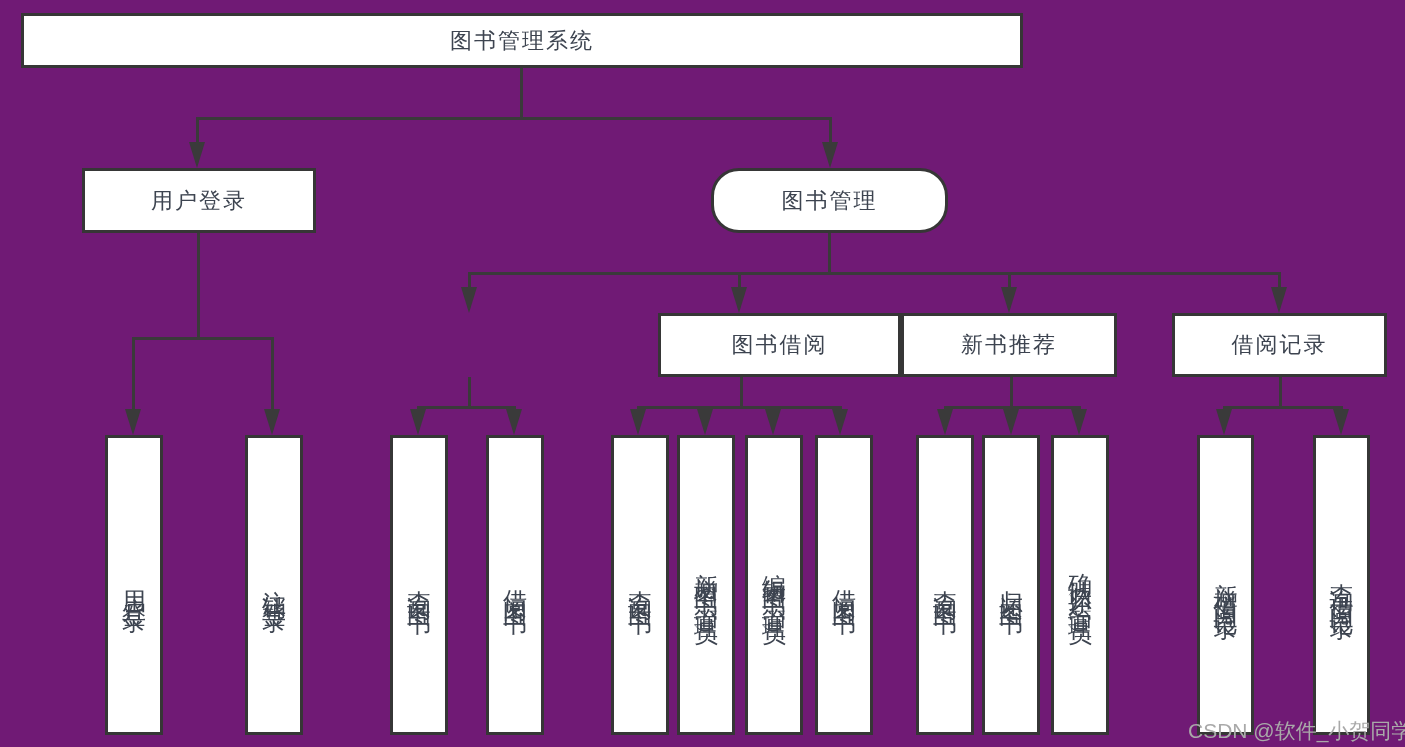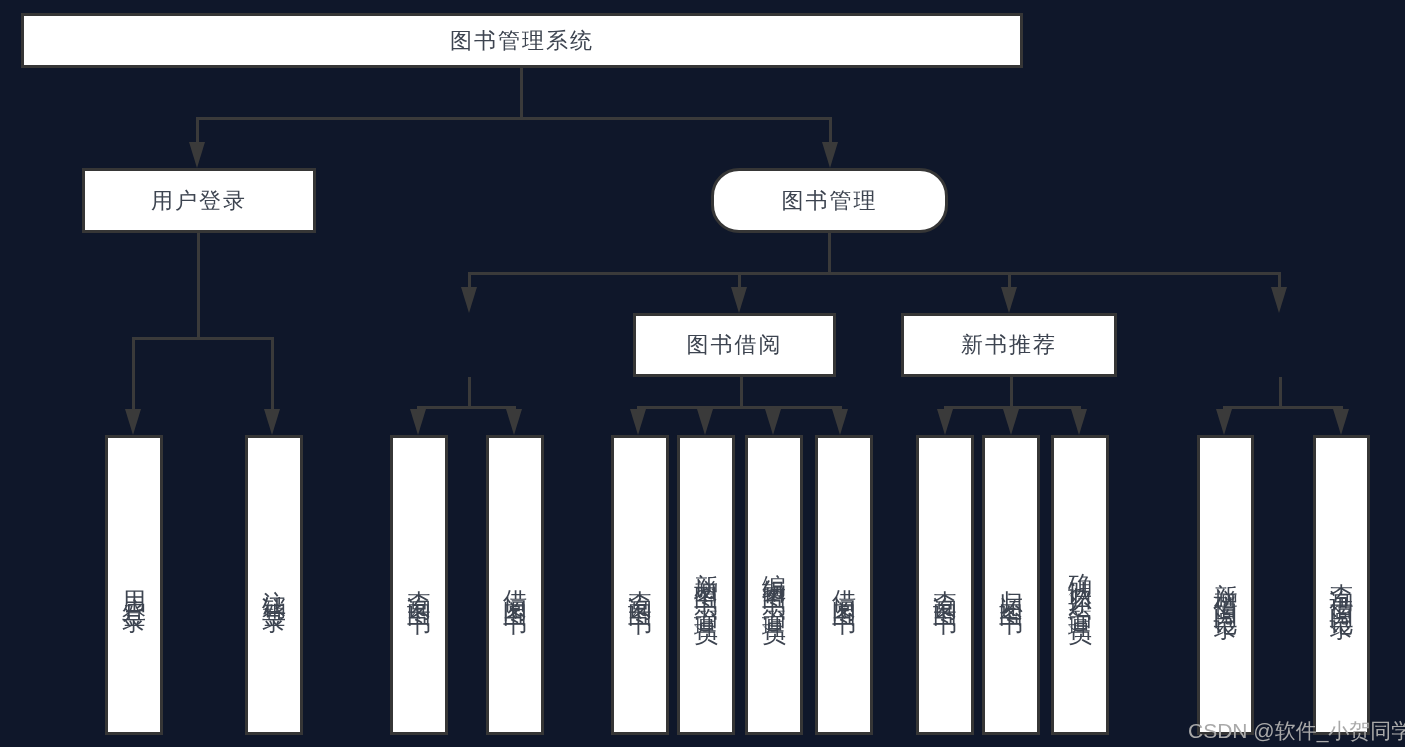--- a/index.html
+++ b/index.html
@@ -4,21 +4,21 @@
 <style>
   html,body { margin:0; padding:0; }
   body {
     font-family: "Liberation Sans", sans-serif;
     background:#ffffff;
   }
   .canvas {
     position:relative;
     width:1405px;
     height:747px;
-    background:#0f172a;
+    background:#701a75;
     overflow:hidden;
   }
   
   .box {
     position:absolute;
     border:3px solid #363636;
     background:#ffffff;
     display:flex;
     align-items:center;
     justify-content:center;
@@ -109,25 +109,28 @@
   <div class="hline" style="left:469px; top:272px; width:812px;"></div>
   <div class="vline" style="left:468px; top:272px; height:18px;"></div>
   <div class="arrow" style="left:461px; top:287px;"></div>
   <div class="vline" style="left:738px; top:272px; height:18px;"></div>
   <div class="arrow" style="left:731px; top:287px;"></div>
   <div class="vline" style="left:1008px; top:272px; height:18px;"></div>
   <div class="arrow" style="left:1001px; top:287px;"></div>
   <div class="vline" style="left:1278px; top:272px; height:18px;"></div>
   <div class="arrow" style="left:1271px; top:287px;"></div>
 
-  <div class="box" style="left:633px; top:313px; width:203px; height:64px;">
+  <div class="box" style="left:658px; top:313px; width:243px; height:64px;">
     <span>图书借阅</span>
   </div>
   <div class="box" style="left:901px; top:313px; width:216px; height:64px;">
     <span>新书推荐</span>
+  </div>
+  <div class="box" style="left:1172px; top:313px; width:215px; height:64px;">
+    <span>借阅记录</span>
   </div>
 
   <div class="vline" style="left:468px; top:377px; height:31px;"></div>
   <div class="hline" style="left:417px; top:406px; width:99px;"></div>
   <div class="vline" style="left:417px; top:406px; height:7px;"></div>
   <div class="arrow" style="left:410px; top:409px;"></div>
   <div class="vline" style="left:513px; top:406px; height:7px;"></div>
   <div class="arrow" style="left:506px; top:409px;"></div>
 
   <div class="vline" style="left:740px; top:377px; height:31px;"></div>

